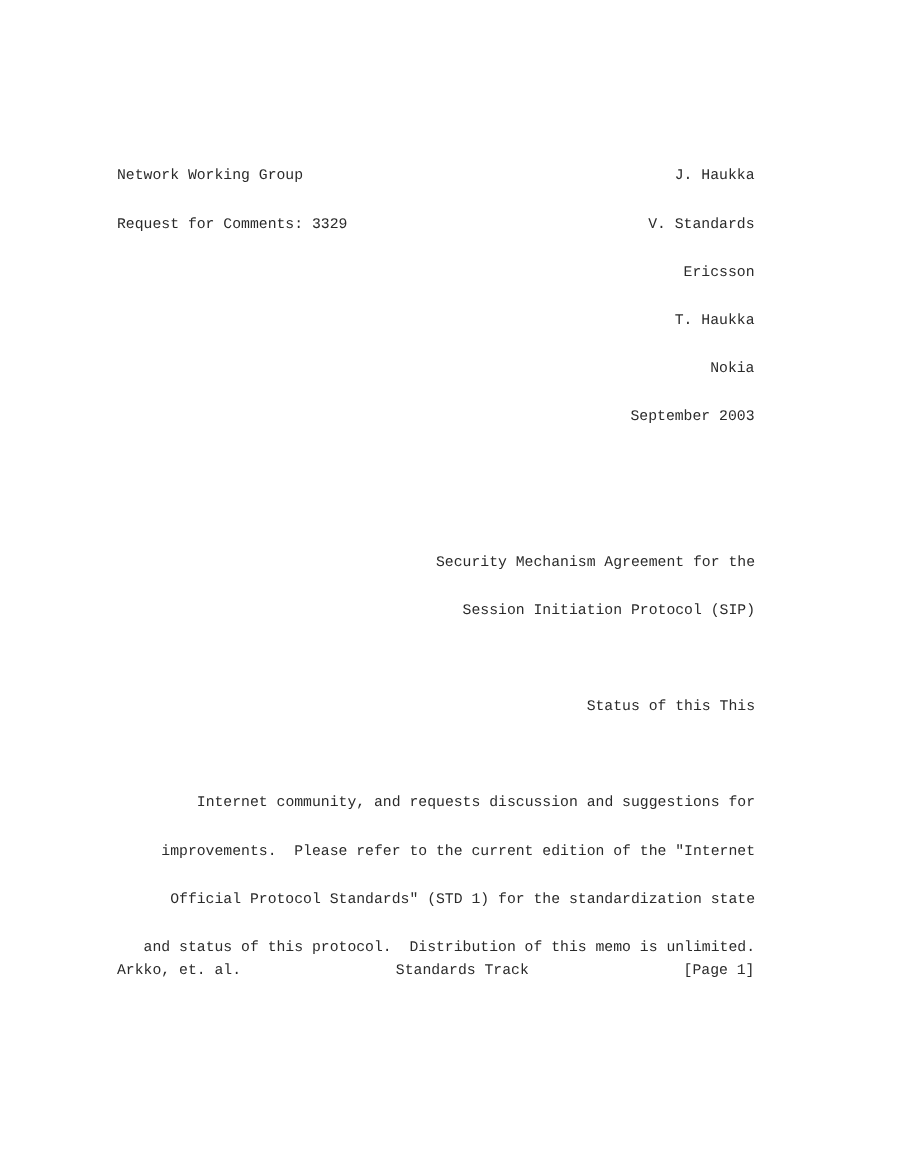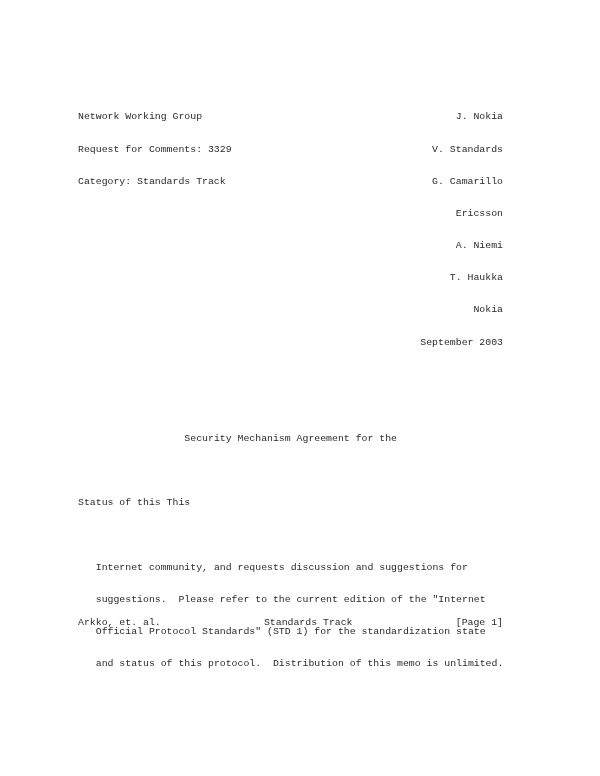--- a/index.html
+++ b/index.html
@@ -3,48 +3,47 @@
 <meta charset="utf-8">
 <style>
   html, body { margin: 0; padding: 0; background: #ffffff; }
   body { width: 600px; height: 776px; position: relative; overflow: hidden; }
   .page {
     position: absolute; left: 78px; top: 91px;
     font-family: "Liberation Mono", "DejaVu Sans Mono", monospace;
     font-size: 9.85px; line-height: 10.72px; color: #2a2a2a;
     white-space: pre; letter-spacing: 0px;
   }
-  .line { height: 10.72px; display: block; }
+  .line { height: 10.72px; display: block; text-align: right; }
   .row { display: flex; justify-content: space-between; width: 425px; gap: 47px; }
   .footer {
-    position: absolute; left: 78px; top: 618px; width: 425px;
+    position: absolute; left: 78px; top: 642px; width: 425px;
     font-family: "Liberation Mono", "DejaVu Sans Mono", monospace;
     font-size: 9.85px; line-height: 10.72px; color: #2a2a2a; white-space: pre;
   }
 </style>
 </head>
 <body>
 
 <div class="page">
-  <div class="row"><span>Network Working Group</span><span>J. Nokia</span></div>
+  <div class="row"><span>Network Working Group</span><span>J. Haukka</span></div>
   <div class="row"><span>Request for Comments: 3329</span><span>V. Standards</span></div>
-  <div class="row"><span>Category: Standards Track</span><span>G. Camarillo</span></div>
   <div class="row"><span></span><span>Ericsson</span></div>
-  <div class="row"><span></span><span>A. Niemi</span></div>
   <div class="row"><span></span><span>T. Haukka</span></div>
   <div class="row"><span></span><span>Nokia</span></div>
   <div class="row"><span></span><span>September 2003</span></div>
   <div class="line"></div>
   <div class="line"></div>
   <div class="line">                  <span>Security Mechanism Agreement for the</span></div>
+  <div class="line">                   <span>Session Initiation Protocol (SIP)</span></div>
   <div class="line"></div>
   <div class="line">Status of this This</div>
   <div class="line"></div>
   <div class="line">   <span>Internet community, and requests discussion and suggestions for</span></div>
-  <div class="line">   <span>suggestions.  Please refer to the current edition of the "Internet</span></div>
+  <div class="line">   <span>improvements.  Please refer to the current edition of the "Internet</span></div>
   <div class="line">   <span>Official Protocol Standards" (STD 1) for the standardization state</span></div>
   <div class="line">   <span>and status of this protocol.  Distribution of this memo is unlimited.</span></div>
   <div class="line"></div>
   
   
   
   
   
   
   

